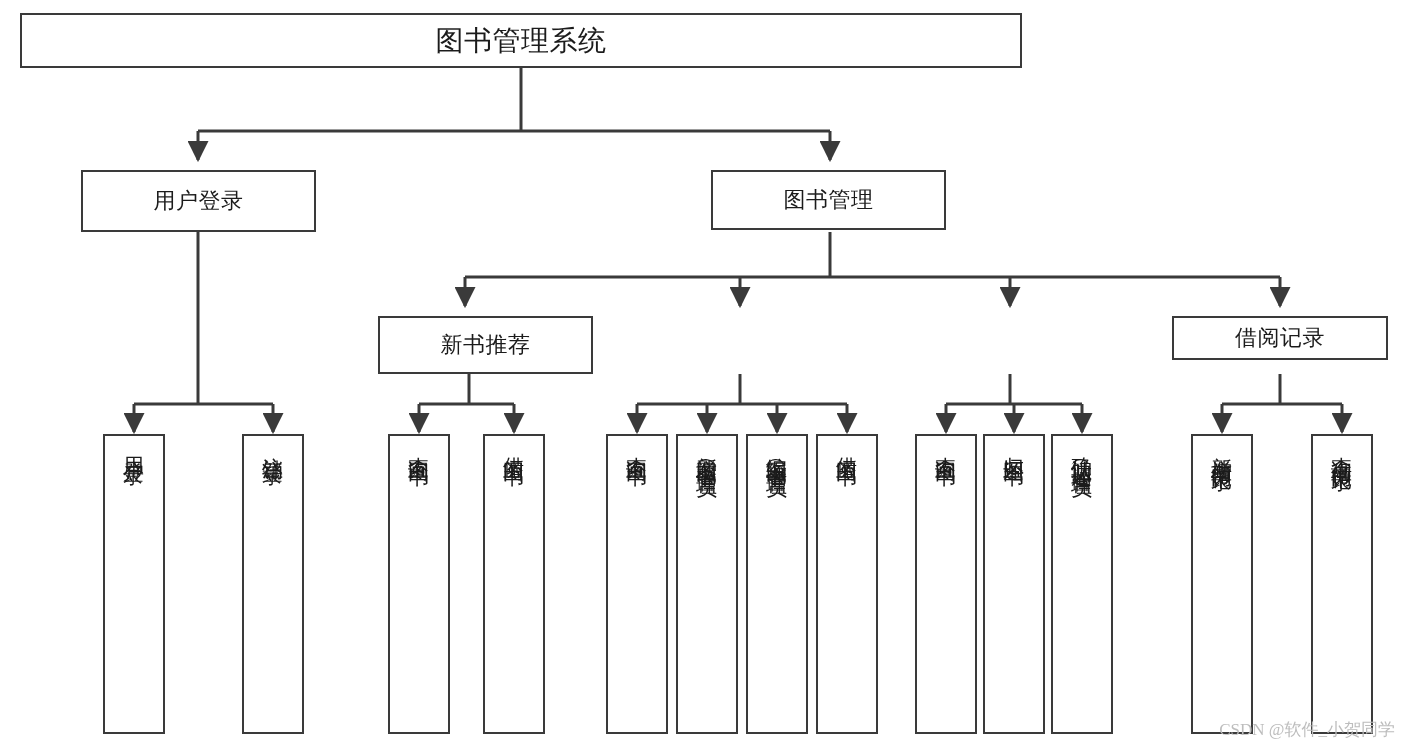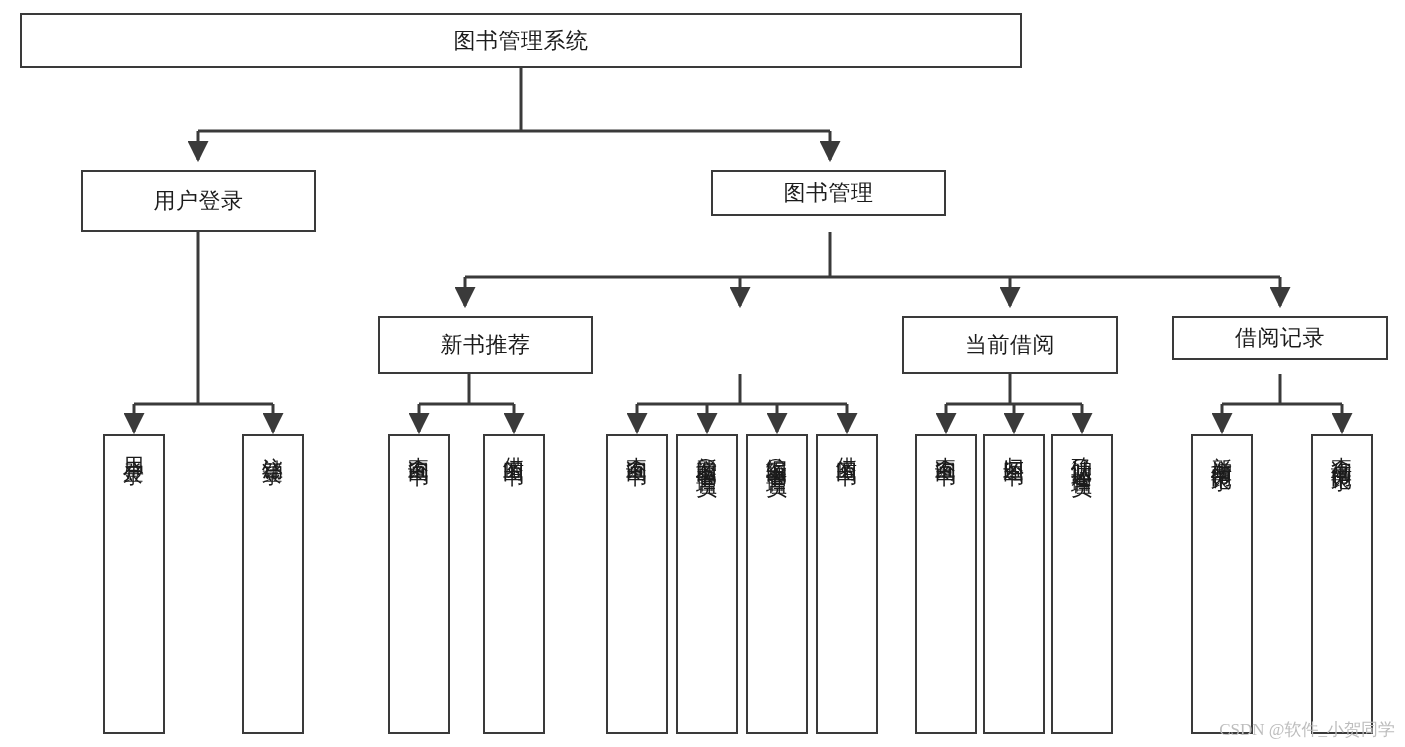--- a/index.html
+++ b/index.html
@@ -30,21 +30,21 @@
   .node .label {
     display: block;
     text-align: center;
     line-height: 1.18;
     letter-spacing: 0.5px;
   }
   .node.h .label {
     font-size: 22px;
   }
   .node.root .label {
-    font-size: 22px;
+    font-size: 28px;
   }
   .node.v {
     align-items: flex-start;
     padding-top: 4px;
   }
   .node.v .label {
     writing-mode: vertical-rl;
     text-orientation: upright;
     font-size: 21px;
     letter-spacing: 3px;
@@ -124,29 +124,26 @@
     </g>
   </svg>
 
   <div class="node root h" style="left:20px; top:13px; width:1002px; height:55px;">
     <span class="label">图书管理系统</span>
   </div>
 
   <div class="node h" style="left:81px; top:170px; width:235px; height:62px;">
     <span class="label">用户登录</span>
   </div>
-  <div class="node h" style="left:711px; top:170px; width:235px; height:46px;">
+  <div class="node h" style="left:711px; top:170px; width:235px; height:60px;">
     <span class="label">图书管理</span>
   </div>
 
   <div class="node h" style="left:378px; top:316px; width:215px; height:58px;">
     <span class="label">新书推荐</span>
-  </div>
-  <div class="node h" style="left:902px; top:316px; width:216px; height:58px;">
-    <span class="label">当前借阅</span>
   </div>
   <div class="node h" style="left:1172px; top:316px; width:216px; height:44px;">
     <span class="label">借阅记录</span>
   </div>
 
   <div class="node v" style="left:103px; top:434px; width:62px; height:300px;">
     <span class="label">用户登录</span>
   </div>
   <div class="node v" style="left:242px; top:434px; width:62px; height:300px;">
     <span class="label">注销登录</span>

